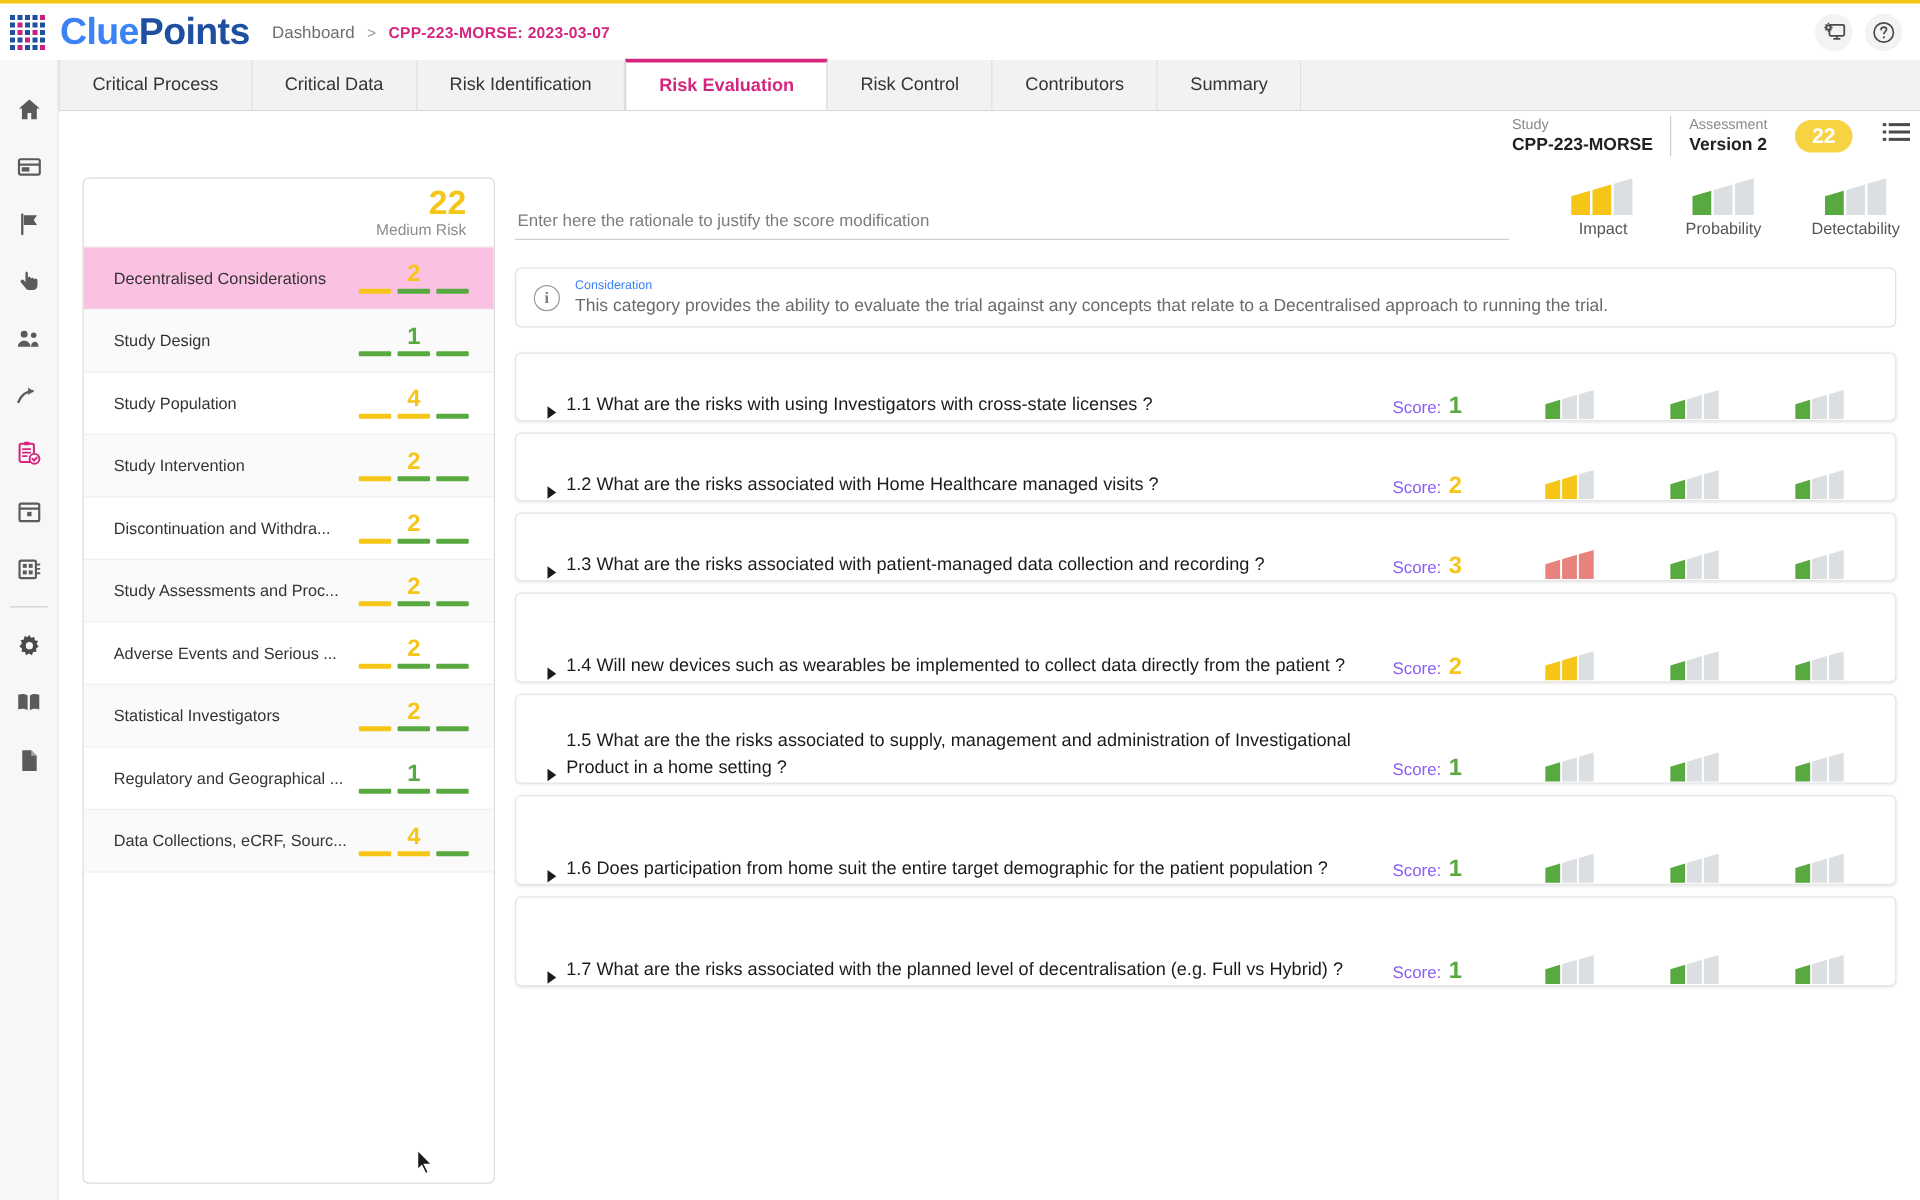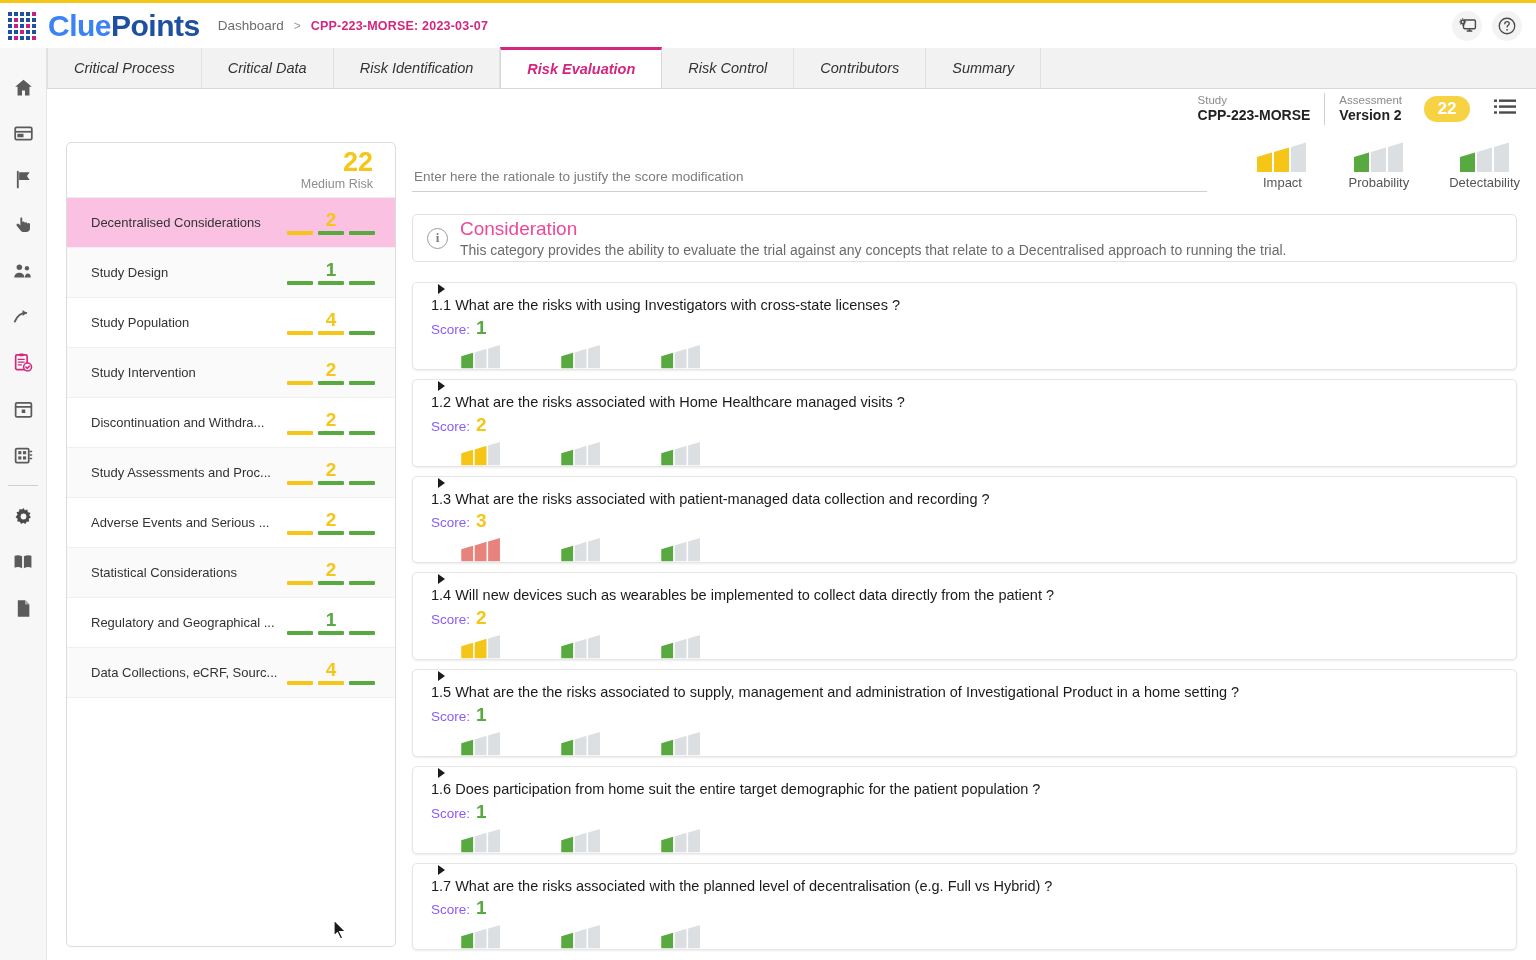--- a/index.html
+++ b/index.html
@@ -50,38 +50,37 @@
   
   .tabbar {
     position: absolute; top: 48px; left: 47px; width: 1489px; height: 41px;
     background: #f2f2f2; border-bottom: 1px solid #d8d8d8;
     display: flex; align-items: stretch;
   }
   .tab {
     padding: 0 26px; display: flex; align-items: center; justify-content: center;
     font-size: 14.5px; color: #333; background: transparent;
     border-right: 1px solid #e0e0e0;
-    font-style: italic;
   }
   .tab:first-child { border-left: 1px solid #e0e0e0; }
   .tab.active {
     background: #fff; color: #d4267f; font-weight: bold;
     border-top: 3px solid #d4267f; border-right: 1px solid #d8d8d8;
     border-left: 1px solid #d8d8d8; margin-top: -1px;
   }
   .tab-tail { flex: 1; background: #f2f2f2; }
 
   
   .canvas {
     position: absolute; top: 89px; left: 47px; width: 1489px; height: 871px; background: #fff;
   }
 
   
   .metabar {
-    position: absolute; top: 4px; right: 20px; display: flex; align-items: center; gap: 0;
+    position: absolute; top: 4px; right: 8px; display: flex; align-items: center; gap: 0;
   }
   .meta-col { padding: 0 14px; line-height: 1.25; }
   .meta-col.bordered { border-left: 1px solid #cfcfcf; }
   .meta-lbl { font-size: 11.5px; color: #8a8a8a; }
   .meta-val { font-size: 14px; color: #222; font-weight: bold; }
   .score-pill {
     width: 46px; height: 26px; border-radius: 13px; background: #f7d343;
     color: #fff; font-size: 17px; font-weight: bold;
     display: flex; align-items: center; justify-content: center; margin-left: 8px;
   }
@@ -137,30 +136,30 @@
     border: 1px solid #e2e2e2; border-radius: 5px; background: #fff;
     display: flex; align-items: center; padding: 0 14px; gap: 12px;
   }
   .info-circle {
     width: 21px; height: 21px; border-radius: 50%; border: 1.4px solid #9b9b9b;
     color: #7d7d7d; font-size: 13px; font-weight: bold; flex: none;
     display: flex; align-items: center; justify-content: center;
     font-family: "Liberation Serif", serif;
   }
   .consider-txt { line-height: 1.35; }
-  .consider-title { font-size: 19px; color: #ec4899; }
+  .consider-title { font-size: 10px; color: #3b82f6; }
   .consider-body { font-size: 14px; color: #6b6b6b; }
 
   
   .qlist { position: absolute; top: 193px; left: 365px; width: 1105px; }
   .qrow {
     background: #fff; border: 1px solid #e6e6e6; border-radius: 5px;
     box-shadow: 0 1px 2px rgba(0,0,0,.08);
-    margin-bottom: 9px; display: flex; align-items: flex-start;
-    padding: 0 10px 0 18px; min-height: 55px; flex-direction: column;
+    margin-bottom: 9px; display: flex; align-items: flex-end;
+    padding: 0 10px 0 18px; min-height: 55px;
   }
   .qrow.tall { min-height: 72px; }
   .caret {
     width: 22px; flex: none; color: #1b1b1b; font-size: 12px; display: flex;
     align-items: center; justify-content: center;
   }
   .qtext { font-size: 14.5px; color: #1b1b1b; line-height: 1.5; flex: 1; padding-right: 10px; }
   .qscore { display: flex; align-items: baseline; gap: 6px; flex: none; width: 92px; }
   .qscore-lbl { font-size: 13.5px; color: #8b5cf6; }
   .qscore-val { font-size: 19px; font-weight: bold; }
@@ -465,21 +464,21 @@
             <div class="cat-score-wrap">
               <div class="cat-score" style="color: rgb(245, 197, 24);">2</div>
               <div class="cat-bars">
                 <div class="cat-bar" style="background: rgb(245, 197, 24);"></div>
                 <div class="cat-bar" style="background: rgb(88, 169, 63);"></div>
                 <div class="cat-bar" style="background: rgb(88, 169, 63);"></div>
               </div>
             </div>
           </div>
           <div class="cat-row alt">
-            <div class="cat-name">Statistical Considerations</div>
+            <div class="cat-name">Statistical Investigators</div>
             <div class="cat-score-wrap">
               <div class="cat-score" style="color: rgb(245, 197, 24);">2</div>
               <div class="cat-bars">
                 <div class="cat-bar" style="background: rgb(245, 197, 24);"></div>
                 <div class="cat-bar" style="background: rgb(88, 169, 63);"></div>
                 <div class="cat-bar" style="background: rgb(88, 169, 63);"></div>
               </div>
             </div>
           </div>
           <div class="cat-row">

